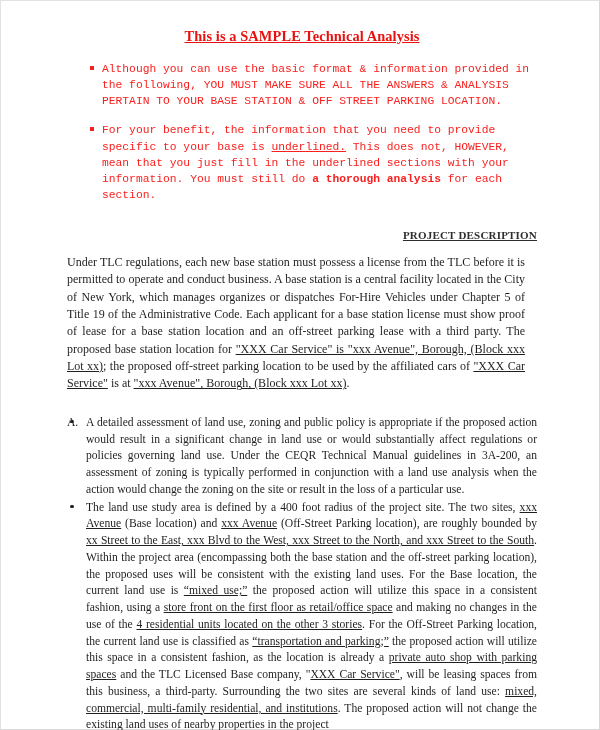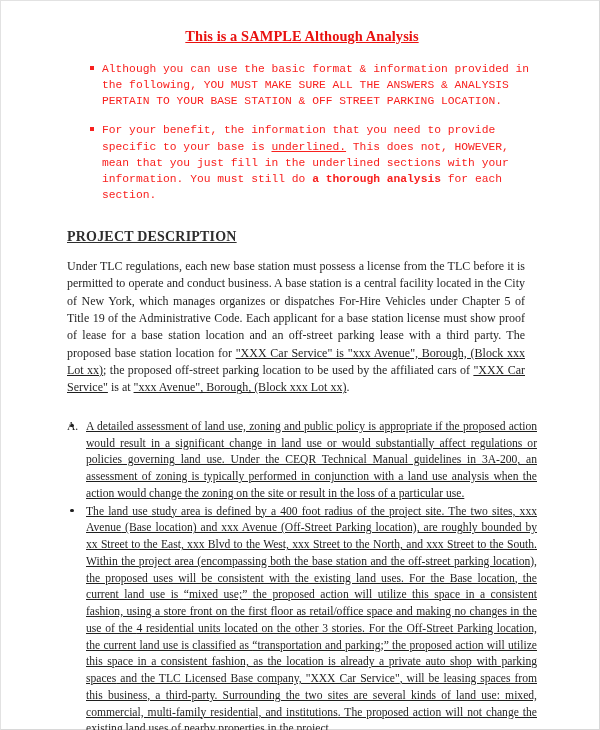--- a/index.html
+++ b/index.html
@@ -66,26 +66,27 @@
     width: 4px;
     height: 4px;
     background: #f8211f;
     display: block;
   }
   .notice-item .u { text-decoration: underline; }
   .notice-item .b { font-weight: bold; }
 
   
   .section-heading {
-    font-size: 14px;
+    font-size: 11px;
     font-weight: bold;
     color: #2e2e2e;
     text-decoration: underline;
     letter-spacing: 0.2px;
     margin: 0 0 13px 0;
+    text-align: right;
   }
 
   
   .body-para {
     font-size: 12px;
     line-height: 1.445;
     color: #1f1f1f;
     text-align: justify;
     margin: 0 12px 22px 0;
     font-family: Liberation Serif, serif;
@@ -113,41 +114,40 @@
     list-style: none;
   }
   .bullet-item {
     position: relative;
     padding-left: 19px;
     font-size: 11.6px;
     line-height: 1.445;
     color: #1f1f1f;
     text-align: justify;
     margin-bottom: 1px;
-    text-decoration: underline;
   }
   .bullet-item .rd-bullet {
     position: absolute;
     left: 3px;
     top: 5px;
     width: 3.6px;
     height: 3.6px;
     border-radius: 50%;
     background: #1f1f1f;
     display: block;
   }
   .bullet-item .u { text-decoration: underline; }
 </style>
 </head>
 <body>
 
 <div class="page">
   <div class="page-inner">
 
-    <div class="doc-title">This is a SAMPLE Although Analysis</div>
+    <div class="doc-title">This is a SAMPLE Technical Analysis</div>
 
     <ul class="notice-list" id="notice-list">
         <li class="notice-item"><span class="sq-bullet"></span><span><span>Although you can use the basic format &amp; information provided in the following, YOU MUST MAKE SURE ALL THE ANSWERS &amp; ANALYSIS PERTAIN TO YOUR BASE STATION &amp; OFF STREET PARKING LOCATION.</span></span></li>
         <li class="notice-item"><span class="sq-bullet"></span></li>
         <li class="notice-item"><span class="sq-bullet"></span><span><span>For your benefit, the information that you need to provide specific to your base is </span><span class="u">underlined.</span><span>  This does not, HOWEVER, mean that you just fill in the underlined sections with your information.  You must still do </span><span class="b">a thorough analysis</span><span> for each section.</span></span></li>
       </ul>
 
     <div class="section-heading">PROJECT DESCRIPTION</div>
 
     <p class="body-para" id="project-description"><span>Under TLC regulations, each new base station must possess a license from the TLC before it is permitted to operate and conduct business.  A base station is a central facility located in the City of New York, which manages organizes or dispatches For-Hire Vehicles under Chapter 5 of Title 19 of the Administrative Code.  Each applicant for a base station license must show proof of lease for a base station location and an off-street parking lease with a third party. The proposed base station location for </span><span class="u">"XXX Car Service" is "xxx Avenue", Borough, (Block xxx Lot xx)</span><span>; the proposed off-street parking location to be used by the affiliated cars of </span><span class="u">"XXX Car Service"</span><span> is at </span><span class="u">"xxx Avenue", Borough, (Block xxx Lot xx)</span><span>.</span></p>

